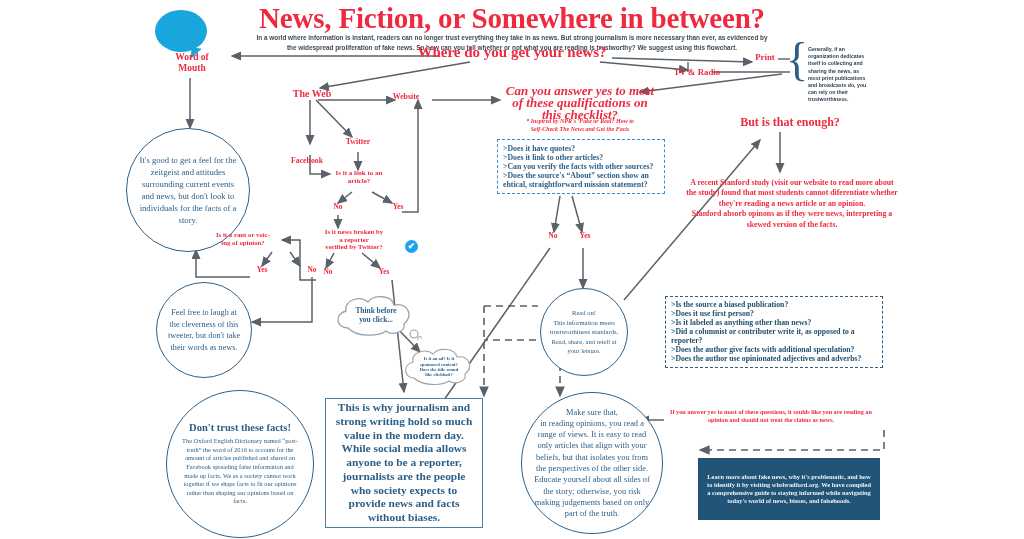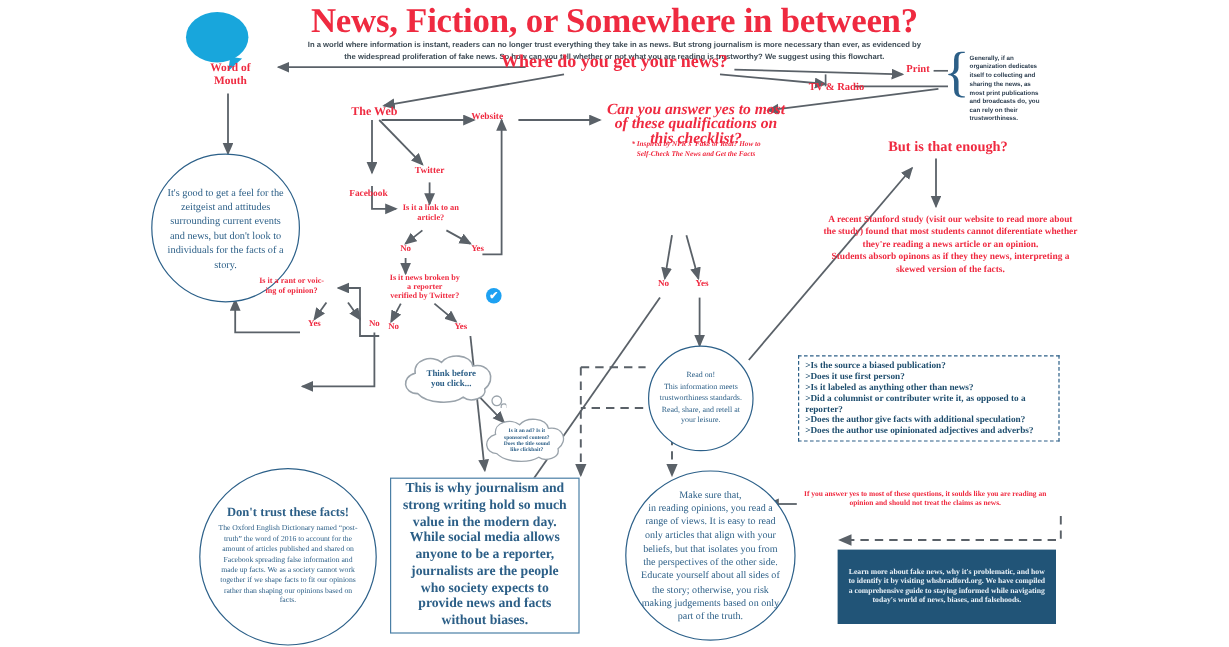--- a/index.html
+++ b/index.html
@@ -231,20 +231,23 @@
   <div class="lbl red" style="left:250px;top:266px;width:24px;font-size:7.4px;">Yes</div>
   <div class="lbl red" style="left:300px;top:266px;width:24px;font-size:7.4px;">No</div>
 
   <div class="lbl red" style="left:306px;top:228px;width:96px;font-size:6.8px;white-space:pre-line;">Is it news broken by
 a reporter
 verified by Twitter?</div>
   <div class="badge" style="left:405px;top:240px;">✔</div>
   <div class="lbl red" style="left:316px;top:268px;width:24px;font-size:7.4px;">No</div>
   <div class="lbl red" style="left:372px;top:268px;width:24px;font-size:7.4px;">Yes</div>
 
+  <div class="circ" style="left:156px;top:282px;width:96px;height:96px;font-size:8.2px;line-height:11.5px;">
+    <div class="inner">Feel free to laugh at the cleverness of this tweeter, but don't take their words as news.</div>
+  </div>
 
   <div class="cloud" style="left:330px;top:292px;width:92px;height:48px;">
     <svg viewBox="0 0 92 48" width="92" height="48">
       <path d="M18,36 C6,36 4,22 16,19 C14,8 30,3 38,10 C44,2 62,3 64,13 C78,10 84,24 74,32 C76,40 62,44 56,39 C48,45 26,45 18,36 Z" fill="#ffffff" stroke="#9aa3ab" stroke-width="1.3"></path>
       <circle cx="84" cy="42" r="4" fill="#fff" stroke="#9aa3ab" stroke-width="1.1"></circle>
       <circle cx="90" cy="47" r="2.4" fill="#fff" stroke="#9aa3ab" stroke-width="1"></circle>
     </svg>
     <div class="ctext" style="font-size:7.4px;white-space:pre-line;padding-bottom:6px;">Think before
 you click...</div>
   </div>
@@ -258,20 +261,26 @@
 Does the title sound
 like clickbait?</div>
   </div>
 
   <div class="lbl red" style="left:492px;top:85px;width:176px;font-size:13px;line-height:12px;white-space:pre-line;font-style:italic;">Can you answer yes to most
 of  these qualifications on
 this checklist?</div>
   <div class="lbl red" style="left:496px;top:117px;width:168px;font-size:6px;line-height:8px;white-space:pre-line;font-style:italic;">* Inspired by NPR's 'Fake or Real? How to
 Self-Check The News and Get the Facts</div>
 
+  <div class="dashbox redbox" style="left:497px;top:139px;width:168px;font-size:7.8px;">
+    <div>&gt;Does it have quotes?</div>
+    <div>&gt;Does it link to other articles?</div>
+    <div>&gt;Can you verify the facts with other sources?</div>
+    <div>&gt;Does the source's “About” section show an ehtical, straightforward mission statement?</div>
+  </div>
   <div class="lbl red" style="left:540px;top:232px;width:26px;font-size:7.6px;">No</div>
   <div class="lbl red" style="left:572px;top:232px;width:26px;font-size:7.6px;">Yes</div>
 
   <div class="circ" style="left:540px;top:288px;width:88px;height:88px;font-size:6.6px;line-height:9.4px;">
     <div class="inner" style="white-space:pre-line;padding:0 6px;">Read on!
 This information meets trustworthiness standards. Read, share, and retell at your leisure.</div>
   </div>
 
   <div class="circ" style="left:166px;top:390px;width:148px;height:148px;flex-direction:column;">
     <div style="font-size:10.5px;font-weight:bold;margin-bottom:4px;">Don't trust these facts!</div>
@@ -283,21 +292,21 @@
   </div>
 
   <div class="circ" style="left:521px;top:392px;width:142px;height:142px;font-size:8.4px;line-height:11.3px;">
     <div class="inner" style="white-space:pre-line;padding:0 8px;">Make sure that,
 in reading opinions, you read a range of views. It is easy to read only articles that align with your beliefs, but that isolates you from the perspectives of the other side. Educate yourself about all sides of the story; otherwise, you risk making judgements based on only part of the truth.</div>
   </div>
 
   <div class="lbl red" style="left:700px;top:116px;width:180px;font-size:12px;">But is that enough?</div>
 
   <div class="lbl red" style="left:686px;top:178px;width:212px;font-size:7.8px;line-height:10.4px;white-space:pre-line;">A recent Stanford study (visit our website to read more about the study) found that most students cannot diferentiate whether they're reading a news article or an opinion.
-Students absorb opinons as if they they news, interpreting a skewed version of the facts.</div>
+Stanford absorb opinons as if they were news, interpreting a skewed version of the facts.</div>
 
 
   <div class="dashbox bluebox" style="left:665px;top:296px;width:218px;font-size:7.7px;">
     <div>&gt;Is the source a biased publication?</div>
     <div>&gt;Does it use first person?</div>
     <div>&gt;Is it labeled as anything other than news?</div>
     <div>&gt;Did a columnist or contributer write it, as opposed to a reporter?</div>
     <div>&gt;Does the author give facts with additional speculation?</div>
     <div>&gt;Does the author use opinionated adjectives and adverbs?</div>
   </div>

